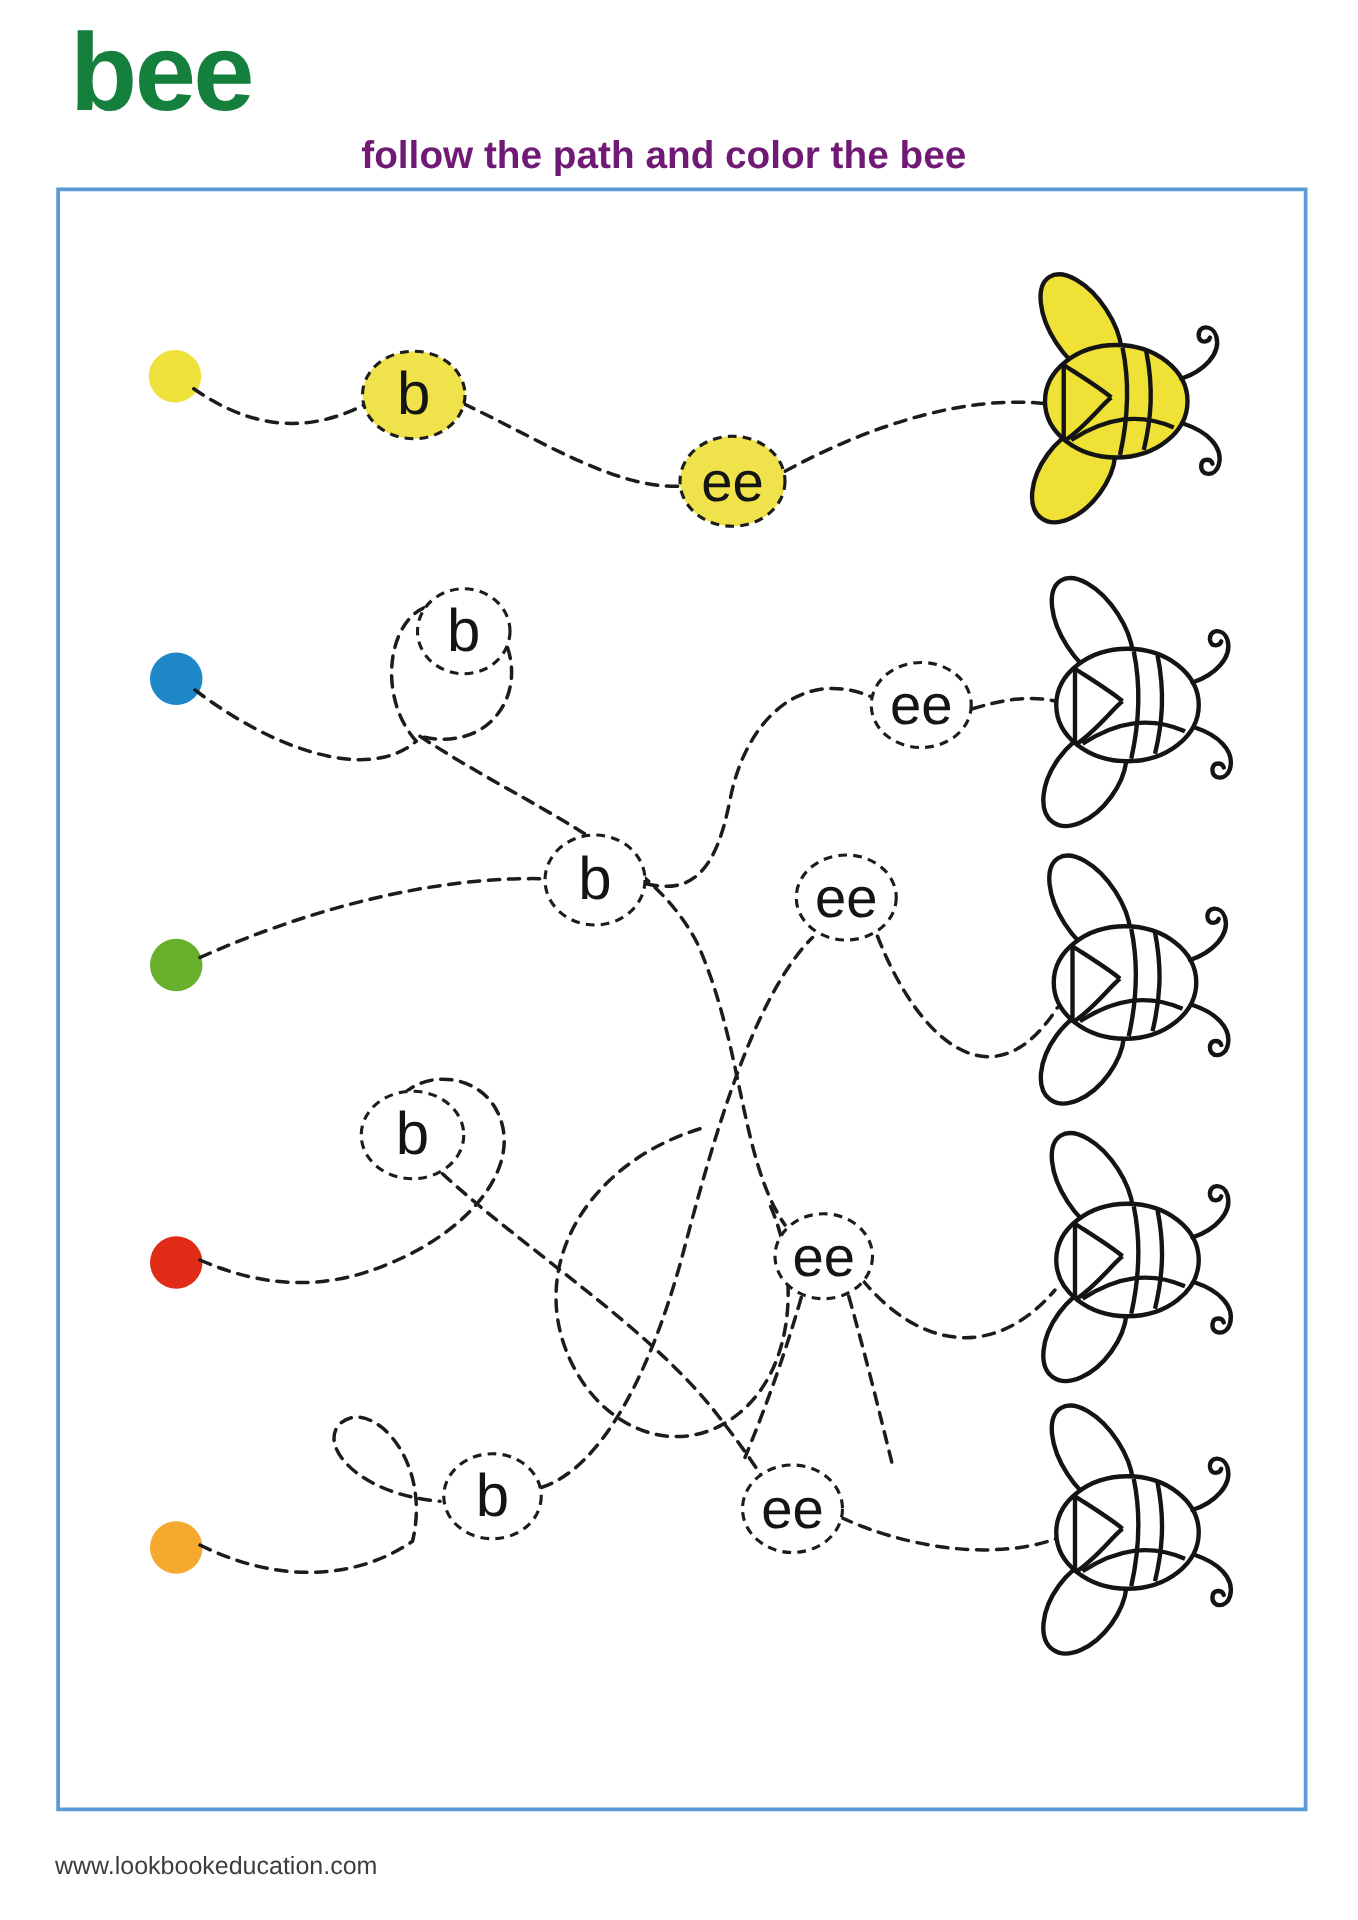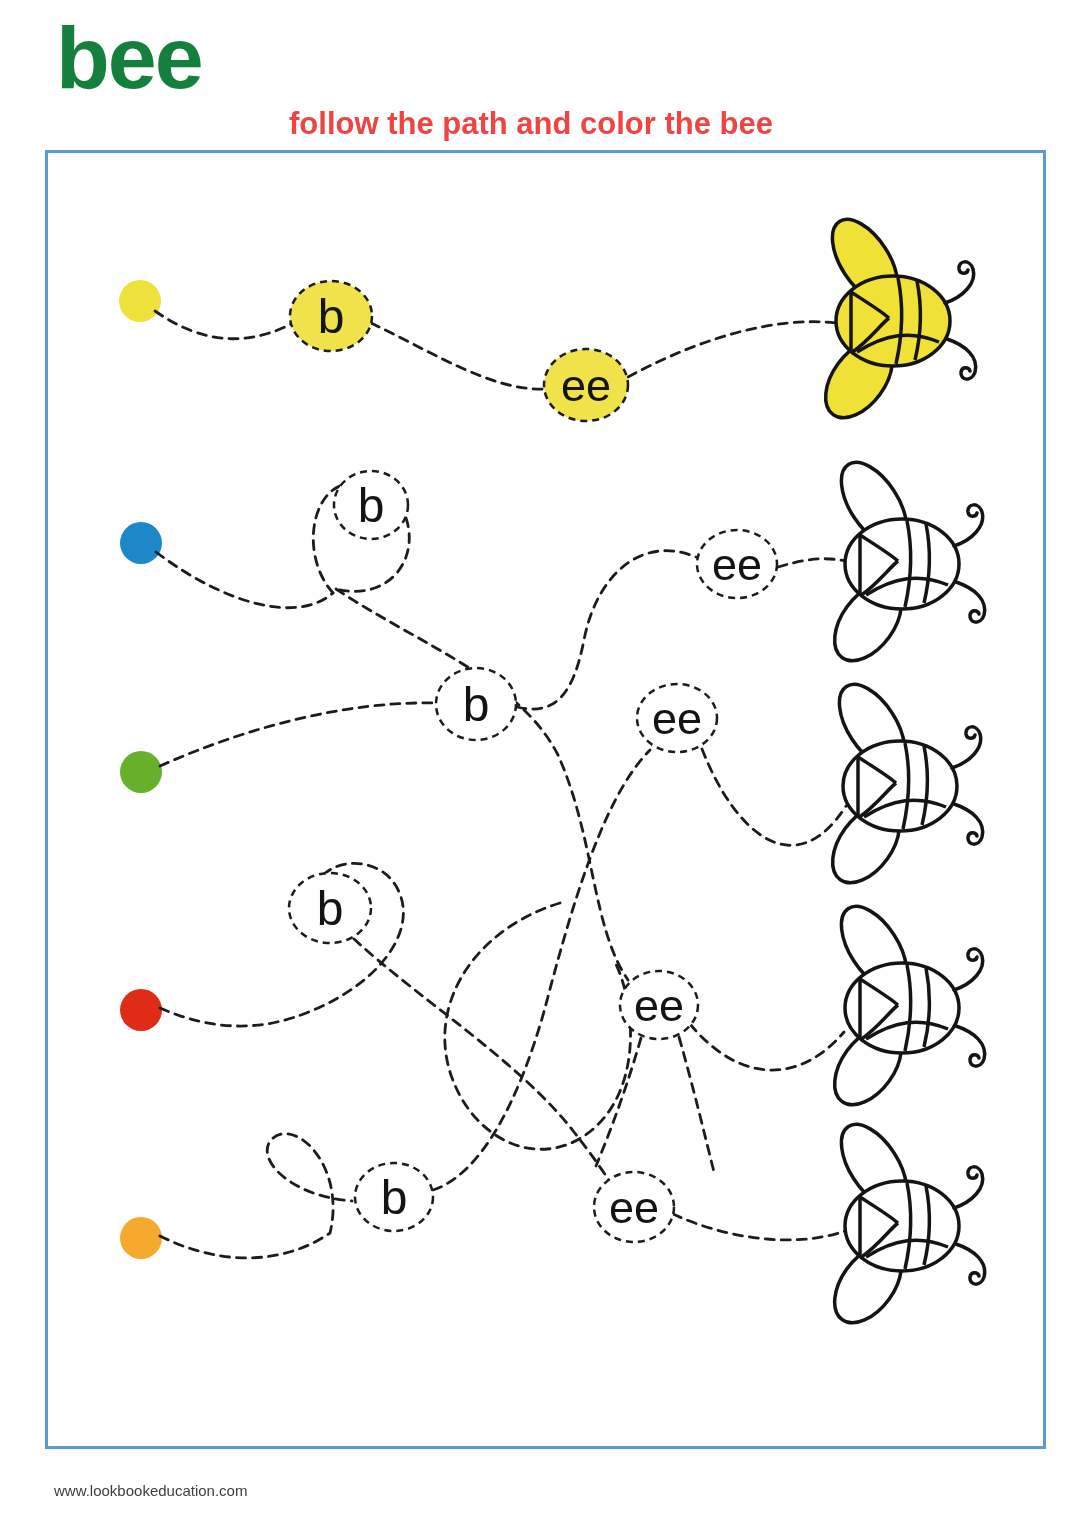--- a/index.html
+++ b/index.html
@@ -7,30 +7,30 @@
     width:1086px; height:1536px; position:relative; overflow:hidden;
     font-family:"Liberation Sans", sans-serif;
   }
   .title {
     position:absolute; left:56px; top:14px;
     font-size:88px; font-weight:bold; letter-spacing:-2px;
     color:#15803d; line-height:1;
   }
   .subtitle {
     position:absolute; left:0; top:106px; width:1062px;
-    text-align:center; font-size:31px; font-weight:bold; color:#ef4444;
+    text-align:center; font-size:31px; font-weight:bold; color:#701a75;
   }
   .frame {
     position:absolute; left:45px; top:150px;
     width:995px; height:1293px;
     border:3px solid #5b9bd5; background:#ffffff;
   }
   .footer {
-    position:absolute; left:54px; top:1482px;
-    font-size:15px; color:#3d3d3d;
+    position:absolute; left:44px; top:1482px;
+    font-size:20px; color:#3d3d3d;
   }
   svg.overlay { position:absolute; left:0; top:0; }
   .walkpath {
     fill:none; stroke:#1c1c1c; stroke-width:2.8;
     stroke-dasharray:9 7; stroke-linecap:round;
   }
   .lcircle { stroke:#1c1c1c; stroke-width:2.5; stroke-dasharray:7 5; }
   .ltext {
     font-family:"Liberation Sans", sans-serif;
     fill:#141414; text-anchor:middle;

